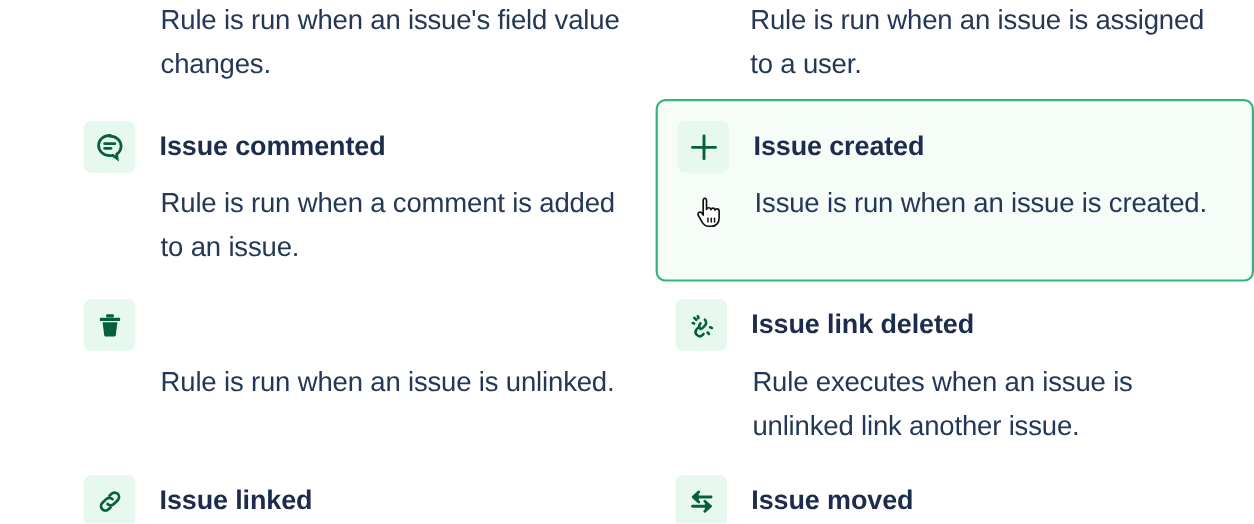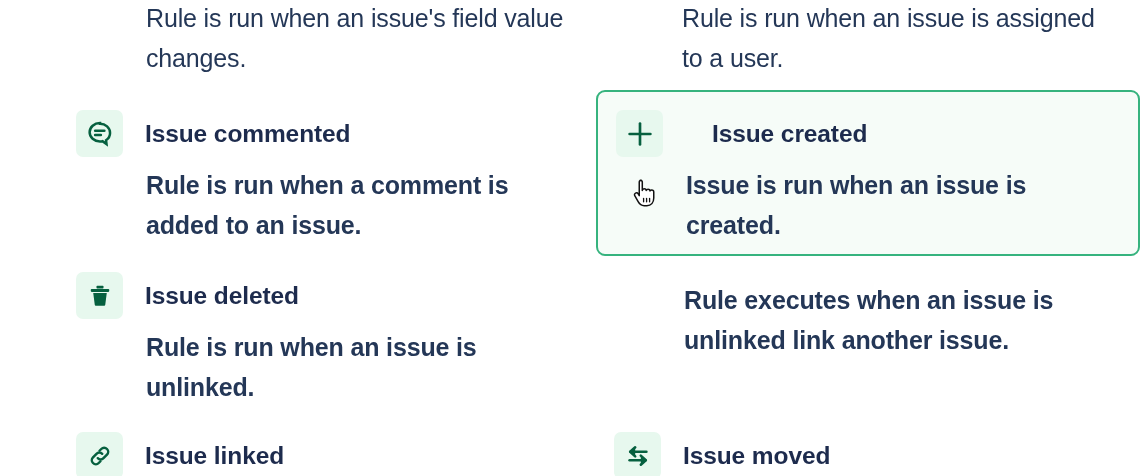--- a/index.html
+++ b/index.html
@@ -67,21 +67,21 @@
     line-height: 47px;
     color: #1d2b4d;
     letter-spacing: -0.1px;
     white-space: nowrap;
   }
 
   .trigger-desc {
     font-size: 25px;
     line-height: 40px;
     color: #243757;
-    font-weight: 700;
+    font-weight: 400;
     letter-spacing: -0.15px;
   }
 
   
   .orphan-desc {
     position: absolute;
     font-size: 25px;
     line-height: 40px;
     color: #243757;
     font-weight: 400;
@@ -117,21 +117,21 @@
           </svg>
         </span>
         <span class="trigger-title" style="margin-left:22px;">Issue commented</span>
       </div>
       <div class="trigger-desc" style="margin-left:70px; margin-top:8px; width:420px;">Rule is run when a comment is added to an issue.</div>
     </div>
   </div>
 
   <div class="cell selected" style="left:568px; top:90px; width:544px; height:166px;">
     <div class="cell-inner">
-      <div class="row-head" style="margin-left:18px; margin-top:18px;gap:27px;">
+      <div class="row-head" style="margin-left:18px; margin-top:18px;">
         <span class="icon-box">
           <svg width="32" height="32" viewBox="0 0 24 24" fill="none" stroke="#06603f" stroke-width="2" stroke-linecap="round">
             <path d="M12 4.2 V19.8"></path>
             <path d="M4.2 12 H19.8"></path>
           </svg>
         </span>
         <span class="trigger-title" style="margin-left:22px;">Issue created</span>
       </div>
       <div class="trigger-desc" style="margin-left:88px; margin-top:8px; width:420px;">Issue is run when an issue is created.</div>
     </div>
@@ -141,28 +141,42 @@
     <div class="cell-inner">
       <div class="row-head">
         <span class="icon-box">
           <svg width="28" height="28" viewBox="0 0 24 24" fill="#06603f">
             <rect x="9" y="3.2" width="6" height="2.4" rx="0.6"></rect>
             <rect x="4.1" y="5.9" width="15.8" height="2.6" rx="0.7"></rect>
             <path d="M6.2 9.4 h11.6 l-1.3 10.2 a0.9 0.9 0 0 1 -0.9 0.8 h-7.2
                      a0.9 0.9 0 0 1 -0.9 -0.8 z"></path>
           </svg>
         </span>
-        <span class="trigger-title" style="margin-left:22px;">Issue deleted</span>
       </div>
       <div class="trigger-desc" style="margin-left:70px; margin-top:8px; width:420px;">Rule is run when an issue is unlinked.</div>
     </div>
   </div>
 
   <div class="cell" style="left:586px; top:272px; width:520px; height:132px;">
     <div class="cell-inner">
+      <div class="row-head">
+        <span class="icon-box">
+          <svg width="28" height="28" viewBox="0 0 24 24" fill="none" stroke="#06603f" stroke-width="2" stroke-linecap="round">
+            <path d="M14.4 7.4 a3.2 3.2 0 0 1 0 4.6 l-2.1 2.1"></path>
+            <path d="M11.0 10.2 a3.2 3.2 0 0 0 0 4.6"></path>
+            <path d="M9.9 13.0 l-2.0 2.0 a3.2 3.2 0 0 0 4.5 4.5 l1.0 -1.0"></path>
+            <path d="M6.2 6.0 l1.5 1.5" stroke-width="2.1"></path>
+            <path d="M5.0 10.0 l1.0 0.4" stroke-width="2.1"></path>
+            <path d="M9.0 4.8 l0.4 1.3" stroke-width="2.1"></path>
+            <path d="M18.5 13.3 l1.3 0.5" stroke-width="2.1"></path>
+            <path d="M16.6 17.4 l0.9 1.1" stroke-width="2.1"></path>
+          </svg>
+        </span>
+        <span class="trigger-title" style="margin-left:22px;">Issue link deleted</span>
+      </div>
       <div class="trigger-desc" style="margin-left:70px; margin-top:8px; width:440px;">Rule executes when an issue is unlinked link another issue.</div>
     </div>
   </div>
 
   <div class="cell" style="left:48px; top:432px; width:500px; height:60px;">
     <div class="cell-inner">
       <div class="row-head">
         <span class="icon-box">
           <svg width="28" height="28" viewBox="0 0 24 24" fill="none" stroke="#06603f" stroke-width="2.1" stroke-linecap="round">
             <path d="M10.1 13.9 a3.4 3.4 0 0 0 4.9 0 l3.0 -3.0 a3.4 3.4 0 0 0 -4.9 -4.9 l-1.5 1.5"></path>

